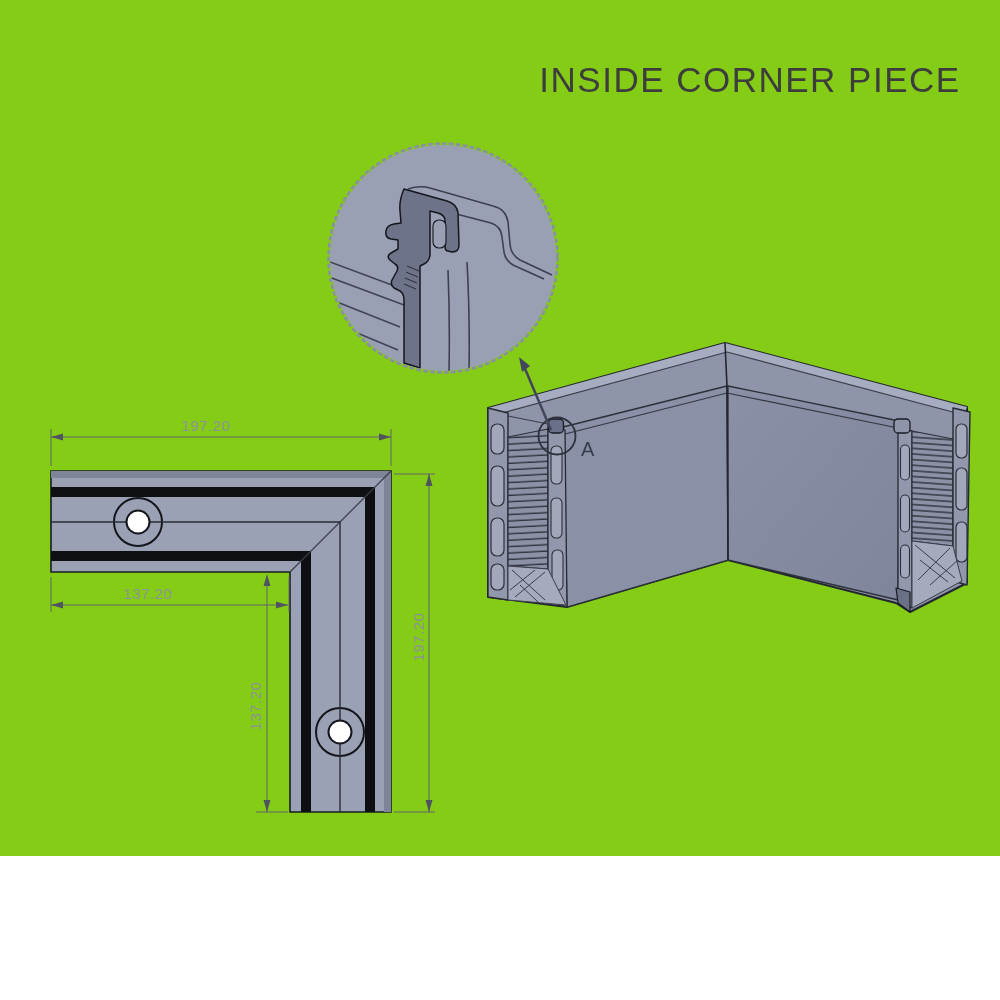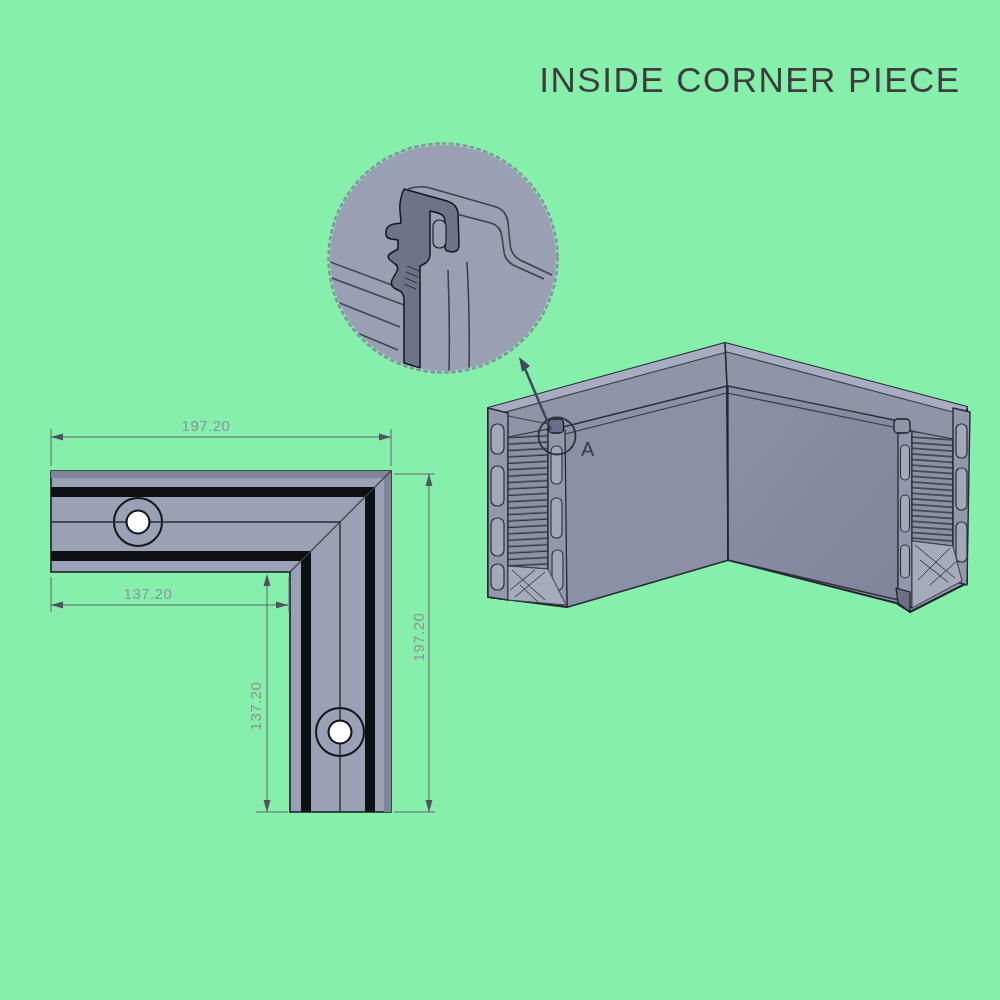--- a/index.html
+++ b/index.html
@@ -1,16 +1,16 @@
 <!DOCTYPE html>
 <html><head>
 <meta charset="utf-8">
 <style>
   html,body{margin:0;padding:0;background:#ffffff;}
-  .canvas{position:relative;width:1000px;height:1000px;background:#86efac;overflow:hidden;
+  .canvas{position:relative;width:1000px;height:856px;background:#84cc16;overflow:hidden;
           font-family:"Liberation Sans", sans-serif;}
   svg{position:absolute;left:0;top:0;}
   text{font-family:"Liberation Sans", sans-serif;}
   .title-text{font-size:35px;letter-spacing:1.5px;fill:#3d3d3d;}
   .dim-text{font-size:15px;letter-spacing:.5px;fill:#8d9199;}
   .callout-text{font-size:20px;fill:#363d4f;}
 </style>
 </head>
 <body>
 

